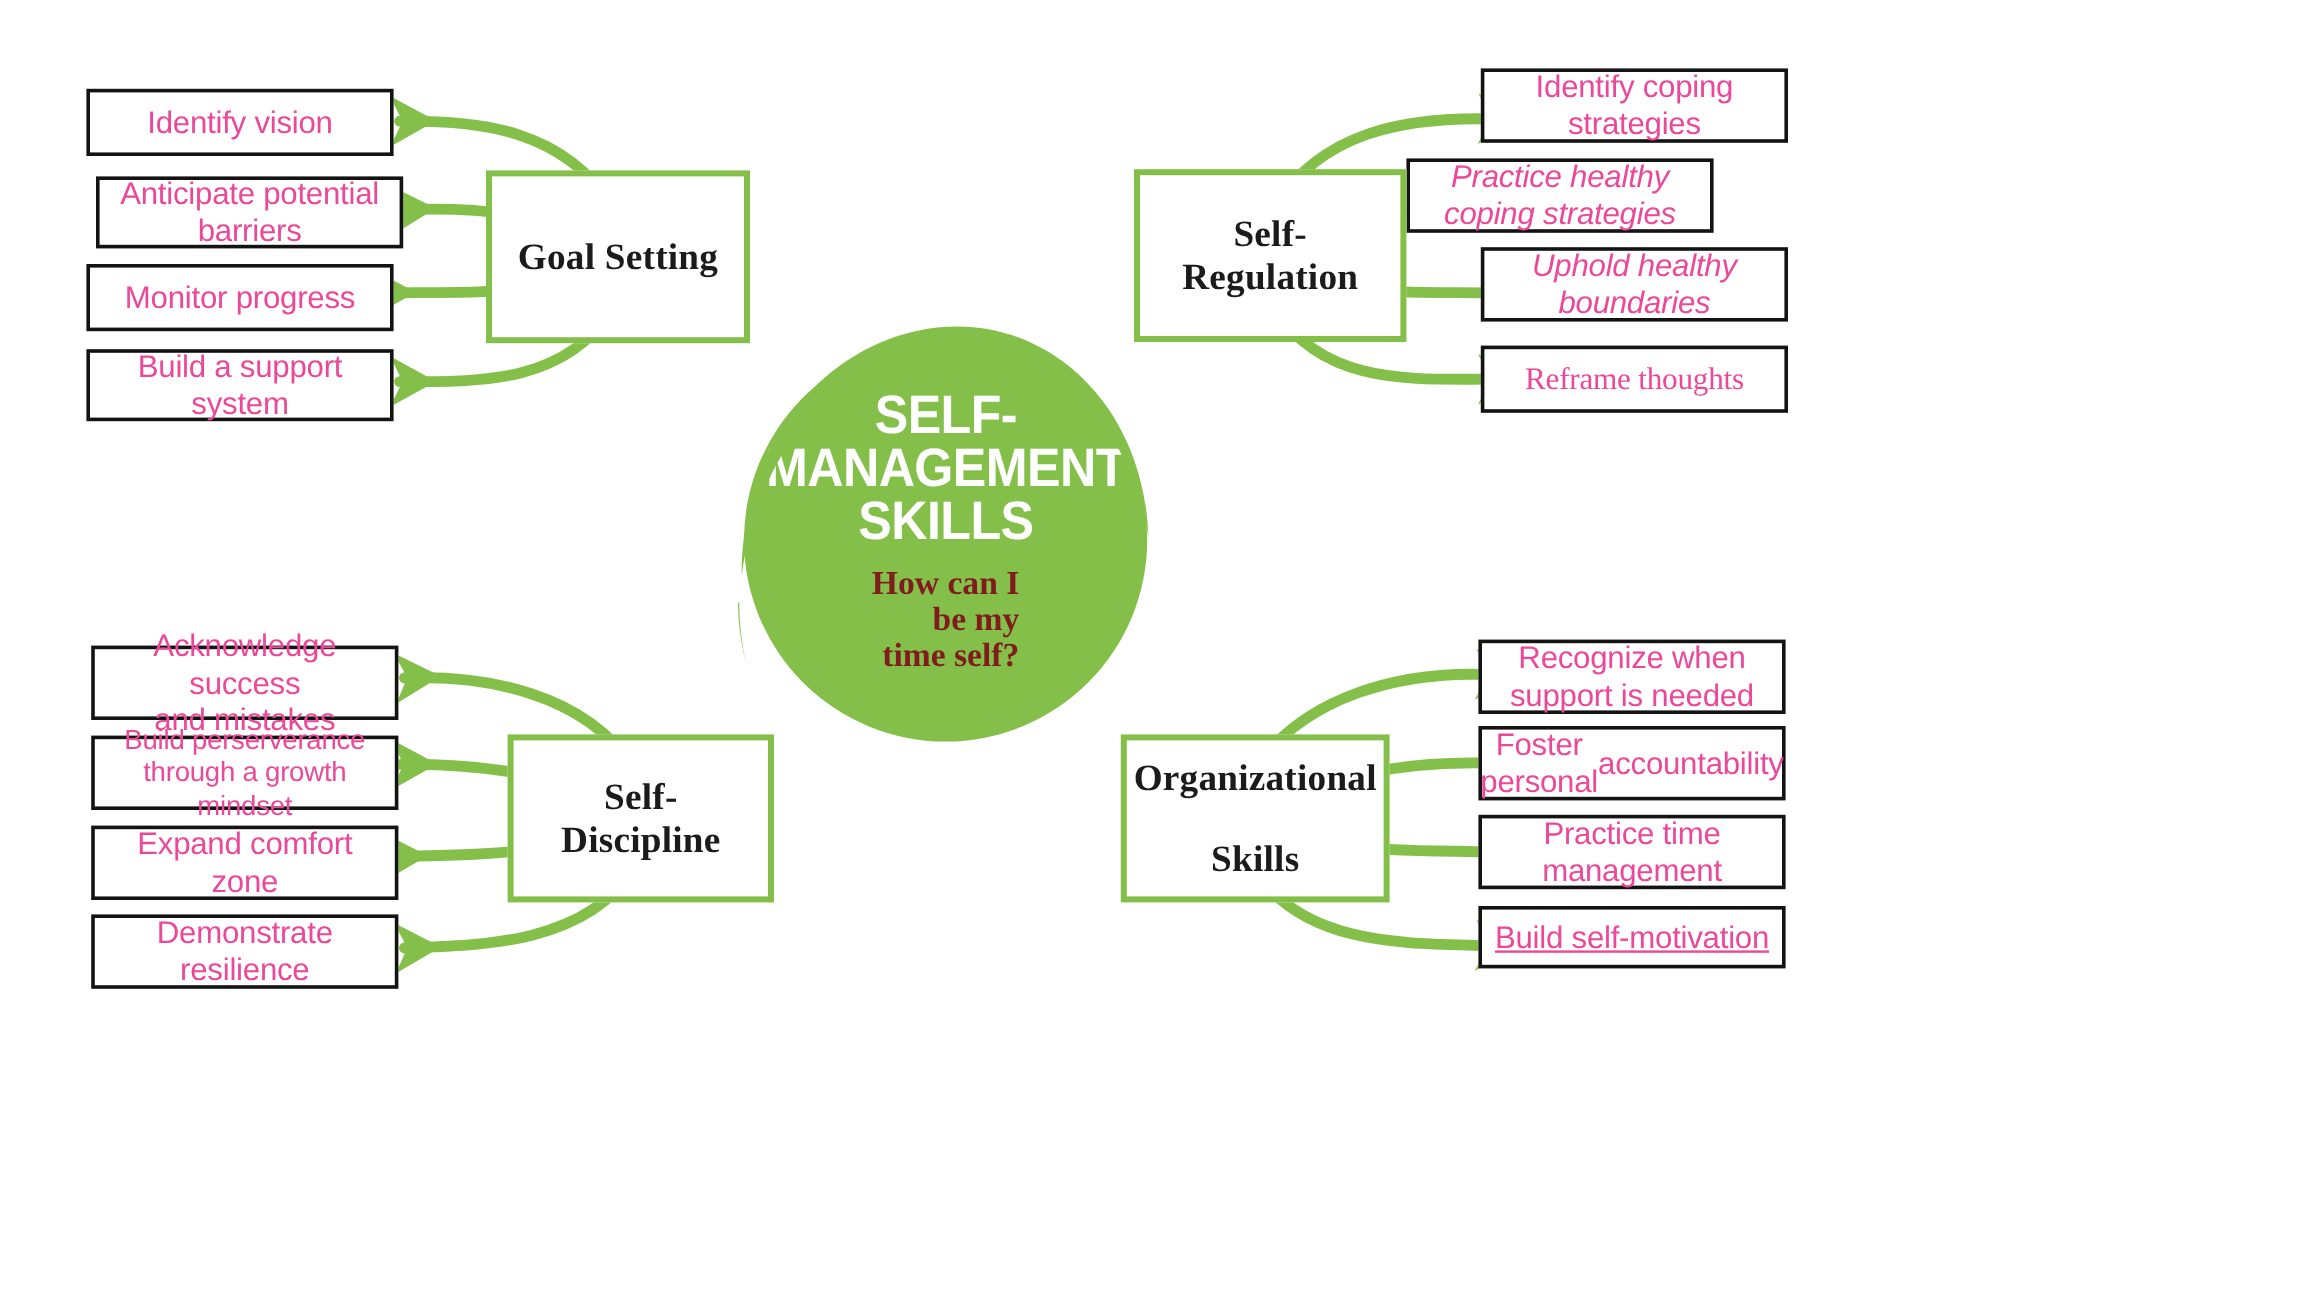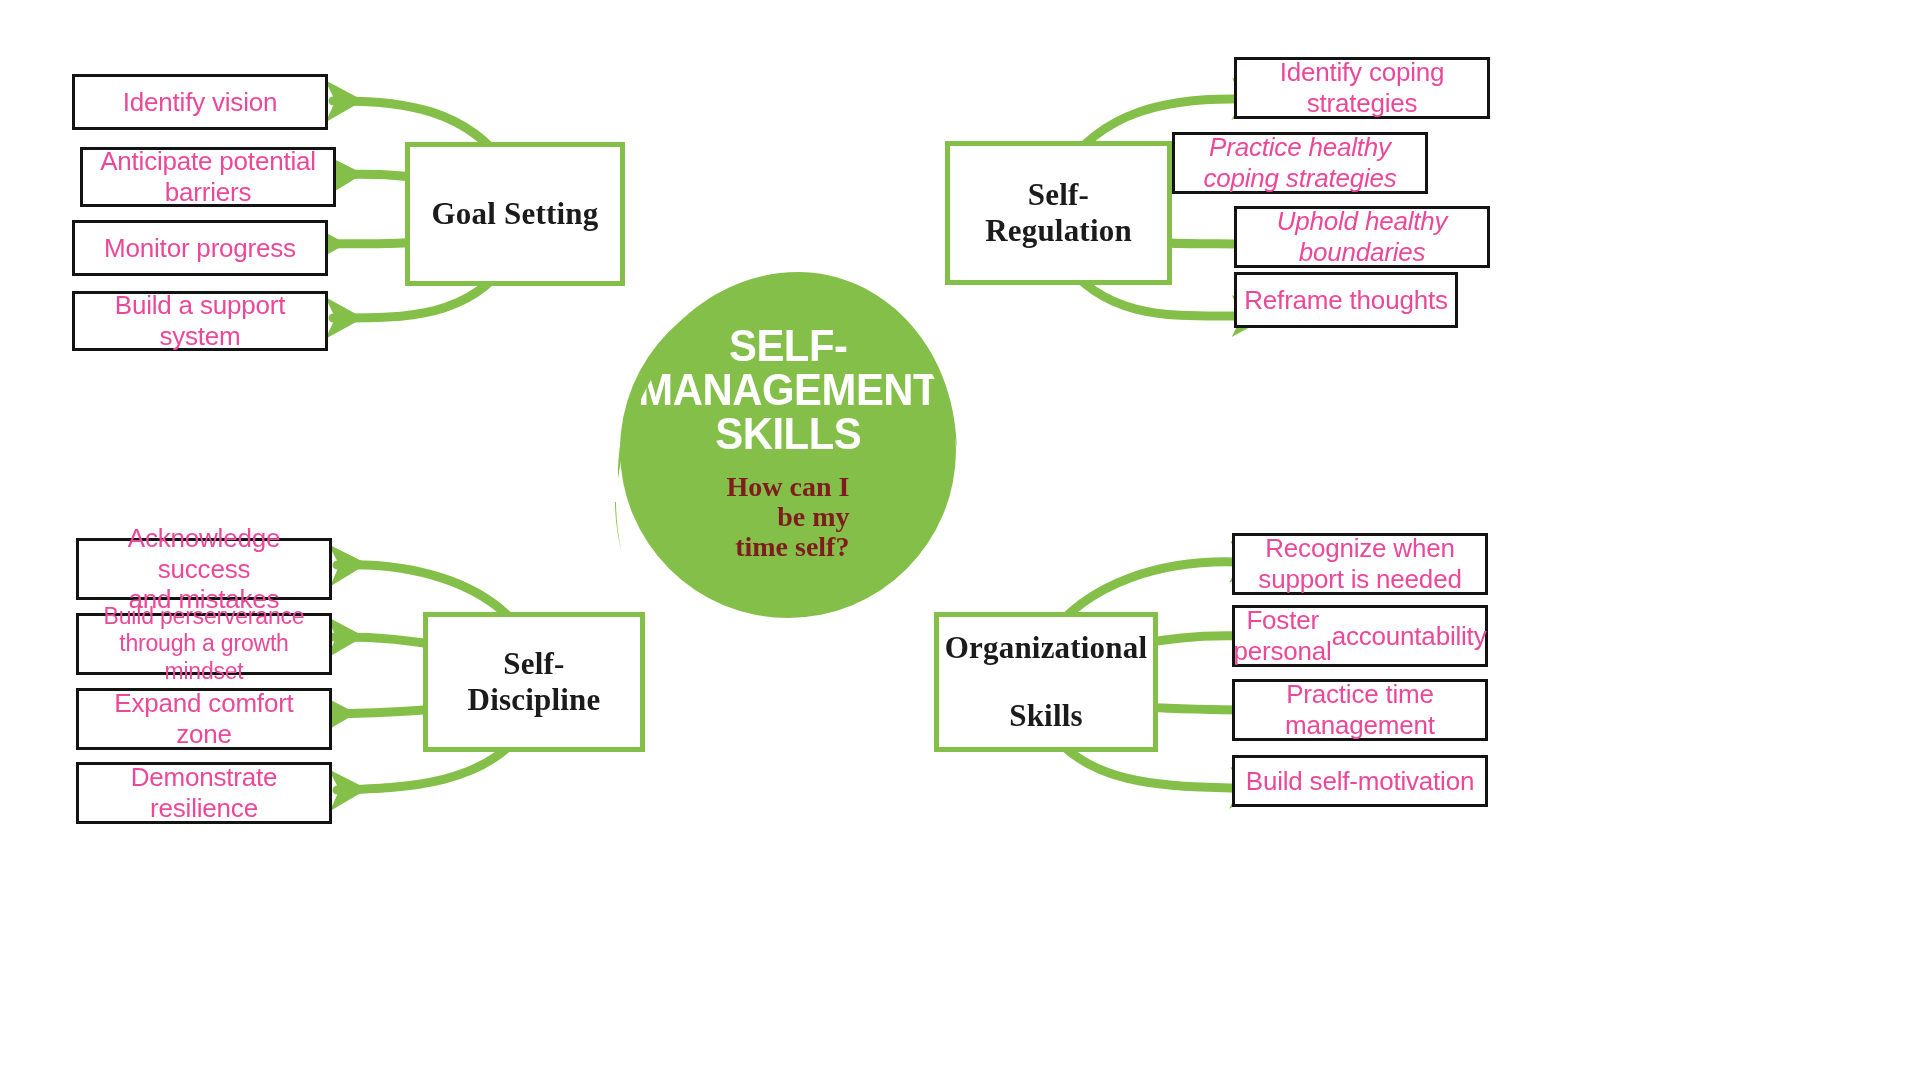--- a/index.html
+++ b/index.html
@@ -191,21 +191,21 @@
   <div class="leaf" style="left:1172px; top:132px; width:256px; height:62px; flex-direction:column;font-style:italic;">
     <span class="txt">Practice healthy</span>
     <span class="txt">coping strategies</span>
   </div>
 
   <div class="leaf" style="left:1234px; top:206px; width:256px; height:62px; flex-direction:column;font-style:italic;">
     <span class="txt">Uphold healthy</span>
     <span class="txt">boundaries</span>
   </div>
 
-  <div class="leaf" style="left:1234px; top:272px; width:224px; height:56px;">
+  <div class="leaf" style="left:1234px; top:288px; width:256px; height:56px;font-family:Liberation Serif, serif;">
     <span class="txt">Reframe thoughts</span>
   </div>
 
   <div class="branch" style="left:423px; top:612px; width:222px; height:140px; flex-direction:column;">
     <span>Self-</span>
     <span>Discipline</span>
   </div>
 
   <div class="leaf" style="left:76px; top:538px; width:256px; height:62px; flex-direction:column;">
     <span class="txt">Acknowledge success</span>
@@ -240,21 +240,21 @@
   <div class="leaf" style="left:1232px; top:605px; width:256px; height:62px; flex-direction:row;">
     <span class="txt">Foster personal</span>
     <span class="txt">accountability</span>
   </div>
 
   <div class="leaf" style="left:1232px; top:679px; width:256px; height:62px; flex-direction:column;">
     <span class="txt">Practice time</span>
     <span class="txt">management</span>
   </div>
 
-  <div class="leaf" style="left:1232px; top:755px; width:256px; height:52px;">
+  <div class="leaf" style="left:1232px; top:755px; width:256px; height:52px;text-decoration:underline;">
     <span class="txt">Build self-motivation</span>
   </div>
 
   <div id="hub">
     <svg id="hub-arc" viewBox="0 0 348 348" xmlns="http://www.w3.org/2000/svg">
       <path d="M 6 210
                C 6 80, 96 2, 186 2
                C 268 2, 342 72, 345 178
                C 330 78, 258 18, 182 18
                C 100 18, 22 92, 6 210 Z" fill="#84bf4a"></path>

